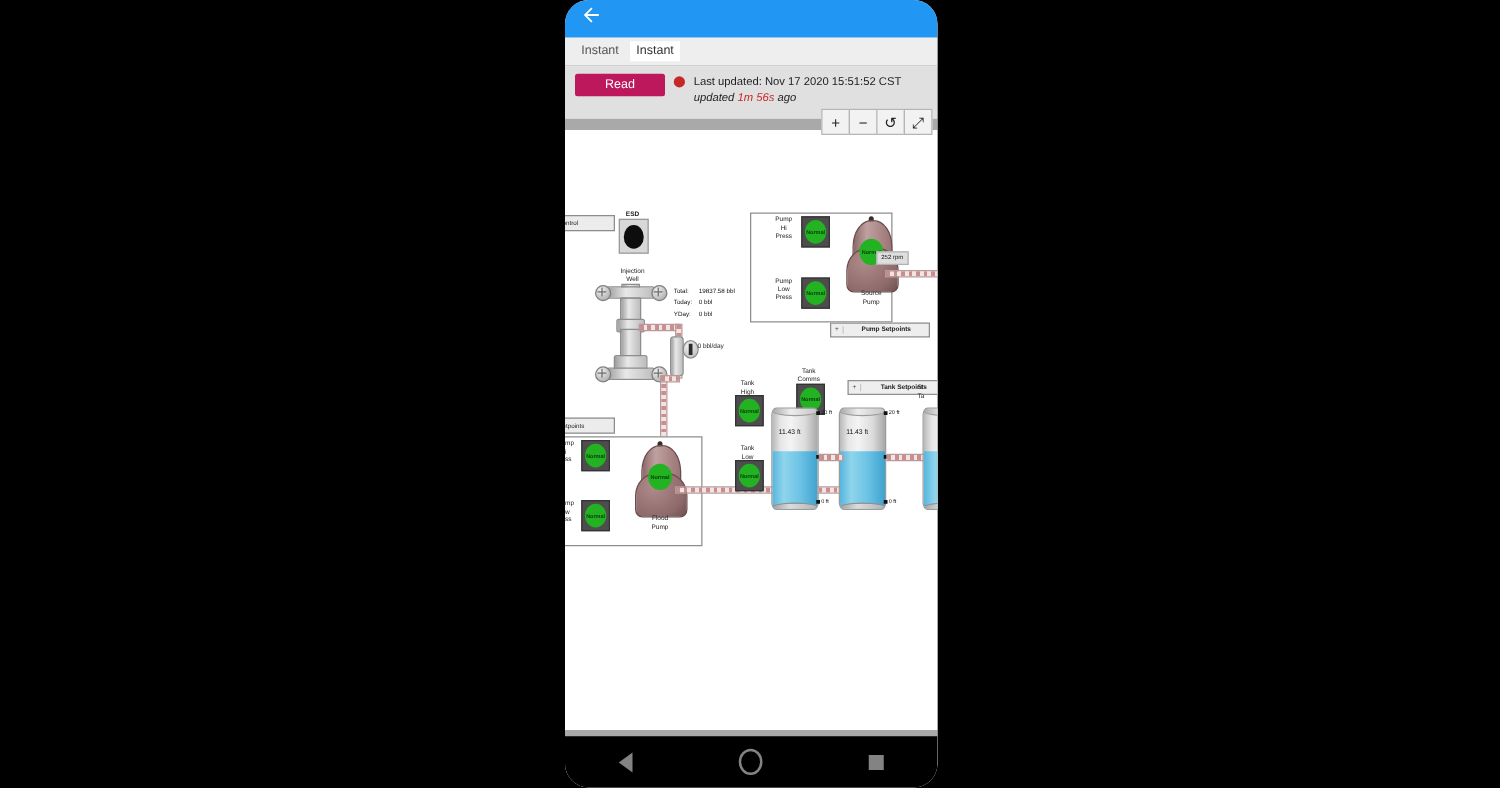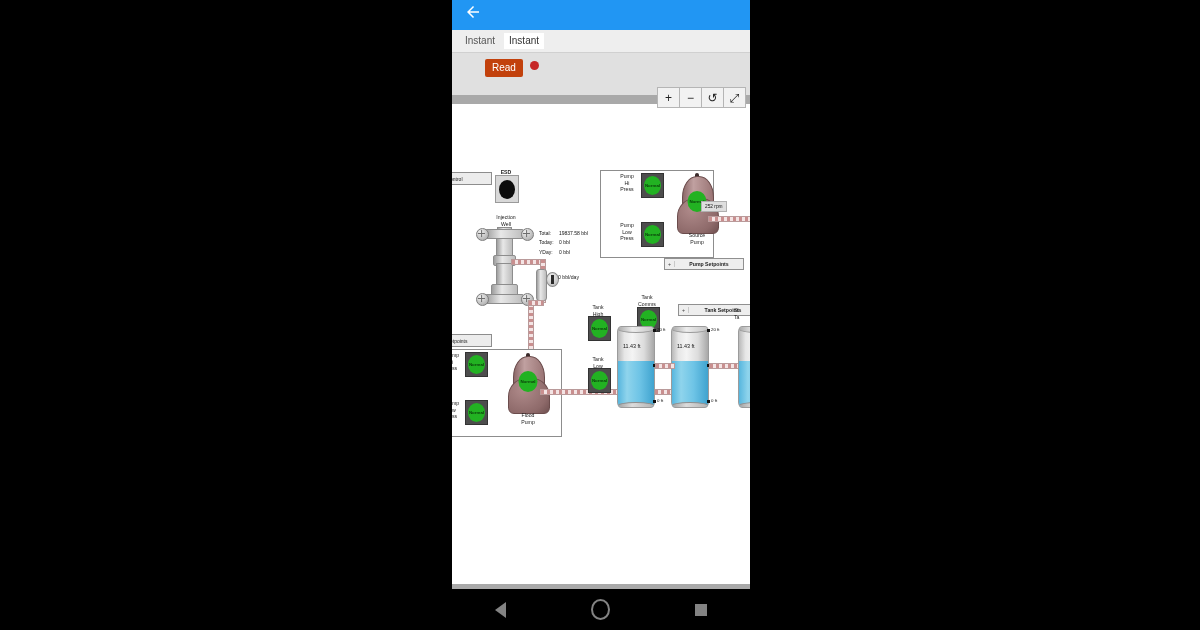--- a/index.html
+++ b/index.html
@@ -1,30 +1,30 @@
 <!DOCTYPE html>
 <html><head>
 <meta charset="utf-8">
 <style>
   html,body{margin:0;padding:0;background:#000;}
   body{width:1200px;height:630px;font-family:"Liberation Sans",sans-serif;overflow:hidden;}
   .stage{position:relative;width:1200px;height:630px;background:#000;}
-  .phone{position:absolute;left:452px;top:0;width:298px;height:630px;background:#fff;overflow:hidden;}
+  .phone{position:absolute;left:452px;top:0;width:298px;height:630px;background:#fff;overflow:hidden;border-radius:19px;}
 
   .appbar{height:30px;background:#2196f3;position:relative;}
   .back-arrow{position:absolute;left:12px;top:3px;width:18px;height:18px;}
   .back-arrow svg{display:block;}
 
   .tabbar{height:22px;background:#eeeeee;border-bottom:1px solid #d0d0d0;
           display:flex;align-items:center;padding-left:8px;gap:4px;}
   .tab{font-size:10px;color:#555;padding:3px 5px;line-height:1;}
   .tab.active{background:#ffffff;color:#333;}
 
   .statusbar{height:36px;background:#e0e0e0;display:flex;align-items:flex-start;padding:6px 6px 0 8px;gap:7px;}
-  .read-btn{background:#c2410c;color:#fff;font-size:10px;padding:4px 7px;border-radius:2px;line-height:1;margin-left:25px;}
+  .read-btn{background:#be185d;color:#fff;font-size:10px;padding:4px 24px;border-radius:2px;line-height:1;}
   .led{width:9px;height:9px;border-radius:50%;background:#c62828;margin-top:2px;flex:0 0 auto;}
   .status-text{font-size:9px;color:#222;line-height:1.45;}
   .status-text .ago{font-style:italic;}
   .status-text .elapsed{color:#c62828;font-style:italic;}
 
   .canvaswrap{position:relative;background:#a9a9a9;padding:0 0 0 0;height:542px;}
   .canvas{position:absolute;left:0;top:9px;width:298px;height:480px;background:#ffffff;overflow:hidden;}
 
   .zoomtools{position:absolute;right:4px;top:-8px;display:flex;z-index:20;}
   .ztool{width:21px;height:19px;background:#f2f2f2;border:1px solid #b5b5b5;margin-left:-1px;
@@ -119,20 +119,28 @@
   </div>
 
   <div class="tabbar">
     <div class="tab">Instant</div>
     <div class="tab active">Instant</div>
   </div>
 
   <div class="statusbar">
     <div class="read-btn">Read</div>
     <div class="led"></div>
+    <div class="status-text">
+      <div>Last updated: Nov 17 2020 15:51:52 CST</div>
+      <div>
+        <span class="ago">updated</span>
+        <span class="elapsed">1m 56s</span>
+        <span class="ago">ago</span>
+      </div>
+    </div>
   </div>
 
   <div class="canvaswrap">
 
     <div class="zoomtools">
       <div class="ztool">+</div>
       <div class="ztool">−</div>
       <div class="ztool">↺</div>
       <div class="ztool">⤢</div>
     </div>

